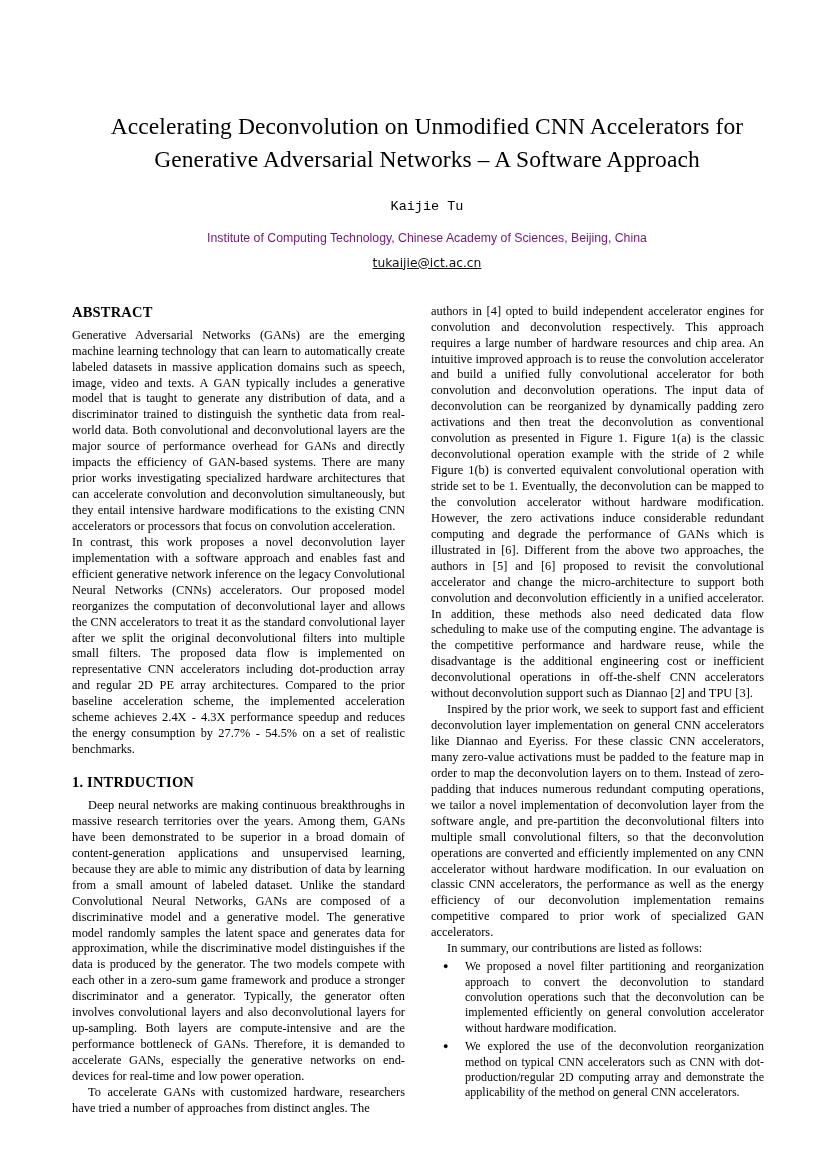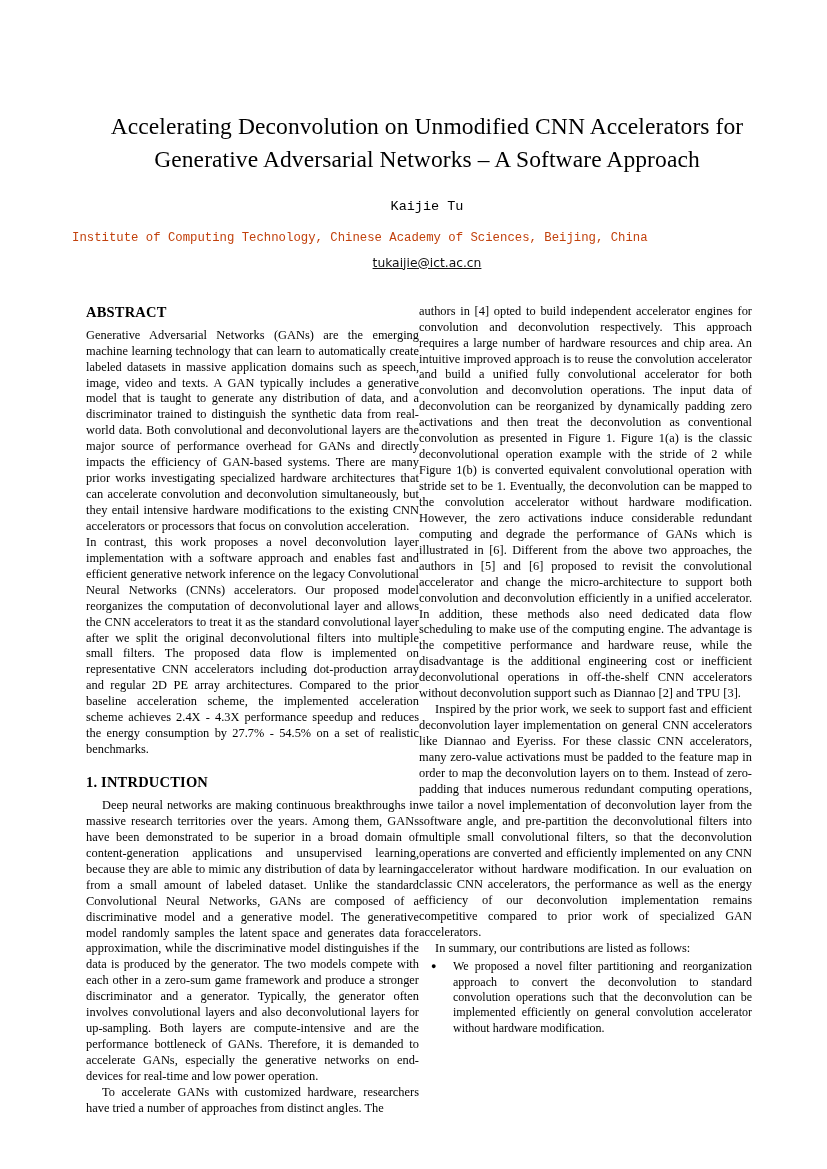--- a/index.html
+++ b/index.html
@@ -32,41 +32,41 @@
     margin: 14px 30px 0 30px;
     letter-spacing: 0.1px;
   }
   .authors {
     text-align: center;
     font-size: 13.5px;
     margin-top: 22px;
     font-family: Liberation Mono, monospace;
   }
   .affil {
-    text-align: left;
+    text-align: center;
     font-size: 13.5px;
     margin-top: 17px;
-    font-family: Liberation Mono, monospace;
+    font-family: Liberation Sans, sans-serif;
     font-size: 12.3px;
-    color: #c2410c;
+    color: #701a75;
   }
   .email {
     text-align: center;
     margin-top: 11px;
     font-family: "DejaVu Sans", sans-serif;
     font-size: 12.3px;
     color: #111;
     text-decoration: underline;
   }
 
   
   .columns {
     display: flex;
     margin-top: 34px;
-    margin-left: 14px;
+    gap: 26px;
   }
   .col {
     width: 333px;
     flex: 0 0 333px;
   }
   h2.section {
     font-size: 14.5px;
     font-weight: bold;
     margin: 0 0 7px 0;
     font-family: "Liberation Serif", serif;
@@ -129,17 +129,18 @@
       <p class="body indent">Deep neural networks are making continuous breakthroughs in massive research territories over the years. Among them, GANs have been demonstrated to be superior in a broad domain of content-generation applications and unsupervised learning, because they are able to mimic any distribution of data by learning from a small amount of labeled dataset. Unlike the standard Convolutional Neural Networks, GANs are composed of a discriminative model and a generative model. The generative model randomly samples the latent space and generates data for approximation, while the discriminative model distinguishes if the data is produced by the generator. The two models compete with each other in a zero-sum game framework and produce a stronger discriminator and a generator. Typically, the generator often involves convolutional layers and also deconvolutional layers for up-sampling. Both layers are compute-intensive and are the performance bottleneck of GANs. Therefore, it is demanded to accelerate GANs, especially the generative networks on end-devices for real-time and low power operation.</p>
       <p class="body indent">To accelerate GANs with customized hardware, researchers have tried a number of approaches from distinct angles. The</p>
     </div>
 
     <div class="col">
       <p class="body">authors in [4] opted to build independent accelerator engines for convolution and deconvolution respectively. This approach requires a large number of hardware resources and chip area. An intuitive improved approach is to reuse the convolution accelerator and build a unified fully convolutional accelerator for both convolution and deconvolution operations. The input data of deconvolution can be reorganized by dynamically padding zero activations and then treat the deconvolution as conventional convolution as presented in Figure 1. Figure 1(a) is the classic deconvolutional operation example with the stride of 2 while Figure 1(b) is converted equivalent convolutional operation with stride set to be 1. Eventually, the deconvolution can be mapped to the convolution accelerator without hardware modification. However, the zero activations induce considerable redundant computing and degrade the performance of GANs which is illustrated in [6]. Different from the above two approaches, the authors in [5] and [6] proposed to revisit the convolutional accelerator and change the micro-architecture to support both convolution and deconvolution efficiently in a unified accelerator. In addition, these methods also need dedicated data flow scheduling to make use of the computing engine. The advantage is the competitive performance and hardware reuse, while the disadvantage is the additional engineering cost or inefficient deconvolutional operations in off-the-shelf CNN accelerators without deconvolution support such as Diannao [2] and TPU [3].</p>
       <p class="body indent">Inspired by the prior work, we seek to support fast and efficient deconvolution layer implementation on general CNN accelerators like Diannao and Eyeriss. For these classic CNN accelerators, many zero-value activations must be padded to the feature map in order to map the deconvolution layers on to them. Instead of zero-padding that induces numerous redundant computing operations, we tailor a novel implementation of deconvolution layer from the software angle, and pre-partition the deconvolutional filters into multiple small convolutional filters, so that the deconvolution operations are converted and efficiently implemented on any CNN accelerator without hardware modification. In our evaluation on classic CNN accelerators, the performance as well as the energy efficiency of our deconvolution implementation remains competitive compared to prior work of specialized GAN accelerators.</p>
       <p class="body indent">In summary, our contributions are listed as follows:</p>
       <ul class="contrib">
         <li>We proposed a novel filter partitioning and reorganization approach to convert the deconvolution to standard convolution operations such that the deconvolution can be implemented efficiently on general convolution accelerator without hardware modification.</li>
+        <li>We explored the use of the deconvolution reorganization method on typical CNN accelerators such as CNN with dot-production/regular 2D computing array and demonstrate the applicability of the method on general CNN accelerators.</li>
       </ul>
     </div>
 
   </div>
 </div>
 
 </body></html>

